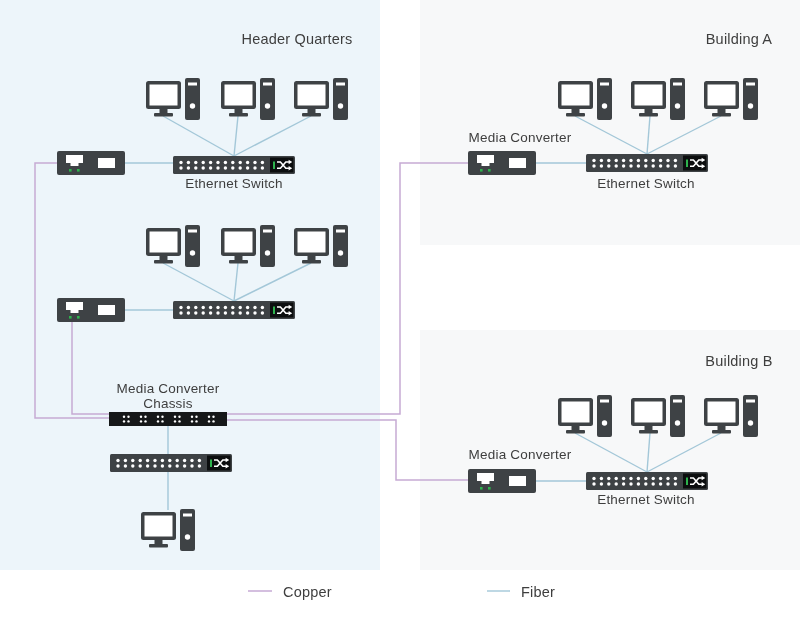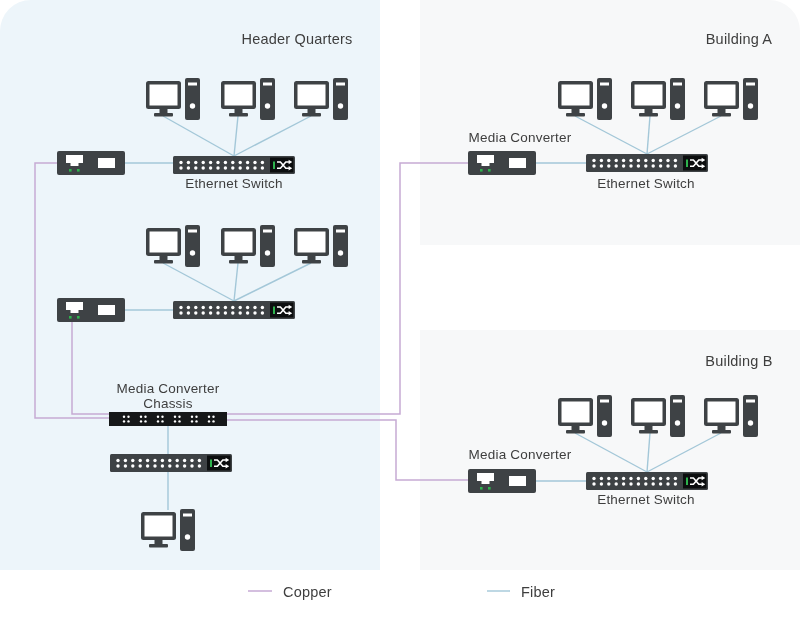--- a/index.html
+++ b/index.html
@@ -1,16 +1,16 @@
 <!DOCTYPE html>
 <html style="--copper: #c6aad4; --fiber: #a3c7d8; --hq_bg: #edf5fa; --bldg_bg: #f7f8f9; --dev: #3e4245; --chassis: #161819; --cap: #0c0e0f; --led: #2eb34d; --text: #3e3e3e;"><head>
 <meta charset="utf-8">
 <style>
   html,body{margin:0;padding:0;background:#ffffff;}
-  .stage{position:relative;width:800px;height:625px;background:#ffffff;overflow:hidden;border-radius:31px;}
+  .stage{position:relative;width:800px;height:625px;background:#ffffff;overflow:hidden;}
   svg{display:block;}
   svg text{font-family:"Liberation Sans","DejaVu Sans",sans-serif;fill:var(--text);}
   .t-title{font-size:14.5px;letter-spacing:.2px;}
   .t-label{font-size:13.5px;letter-spacing:.2px;}
   .dev{fill:var(--dev);}
   .chassis-body{fill:var(--chassis);}
   .cap{fill:var(--cap);}
   .led{fill:var(--led);}
   .copper{stroke:var(--copper);stroke-width:1.5;fill:none;}
   .fiber{stroke:var(--fiber);stroke-width:1.4;fill:none;}

